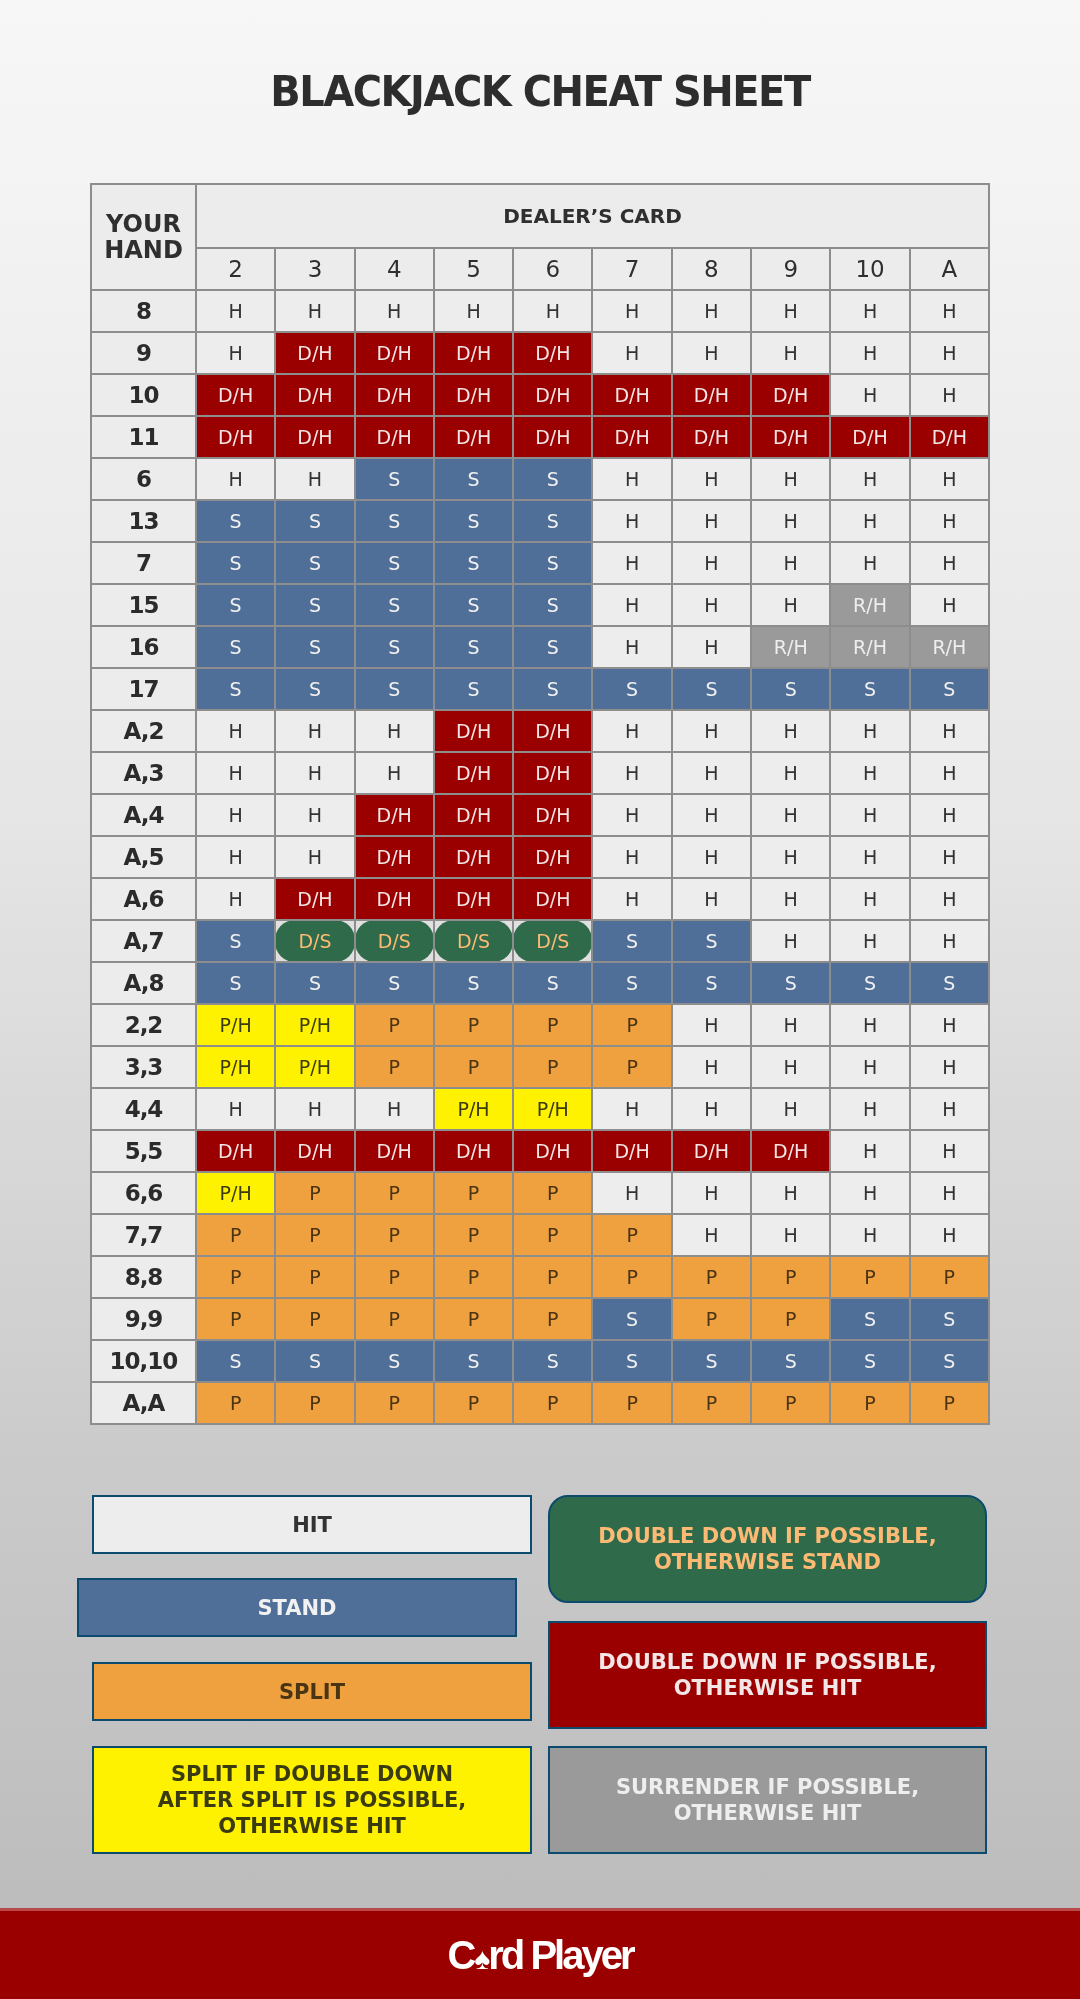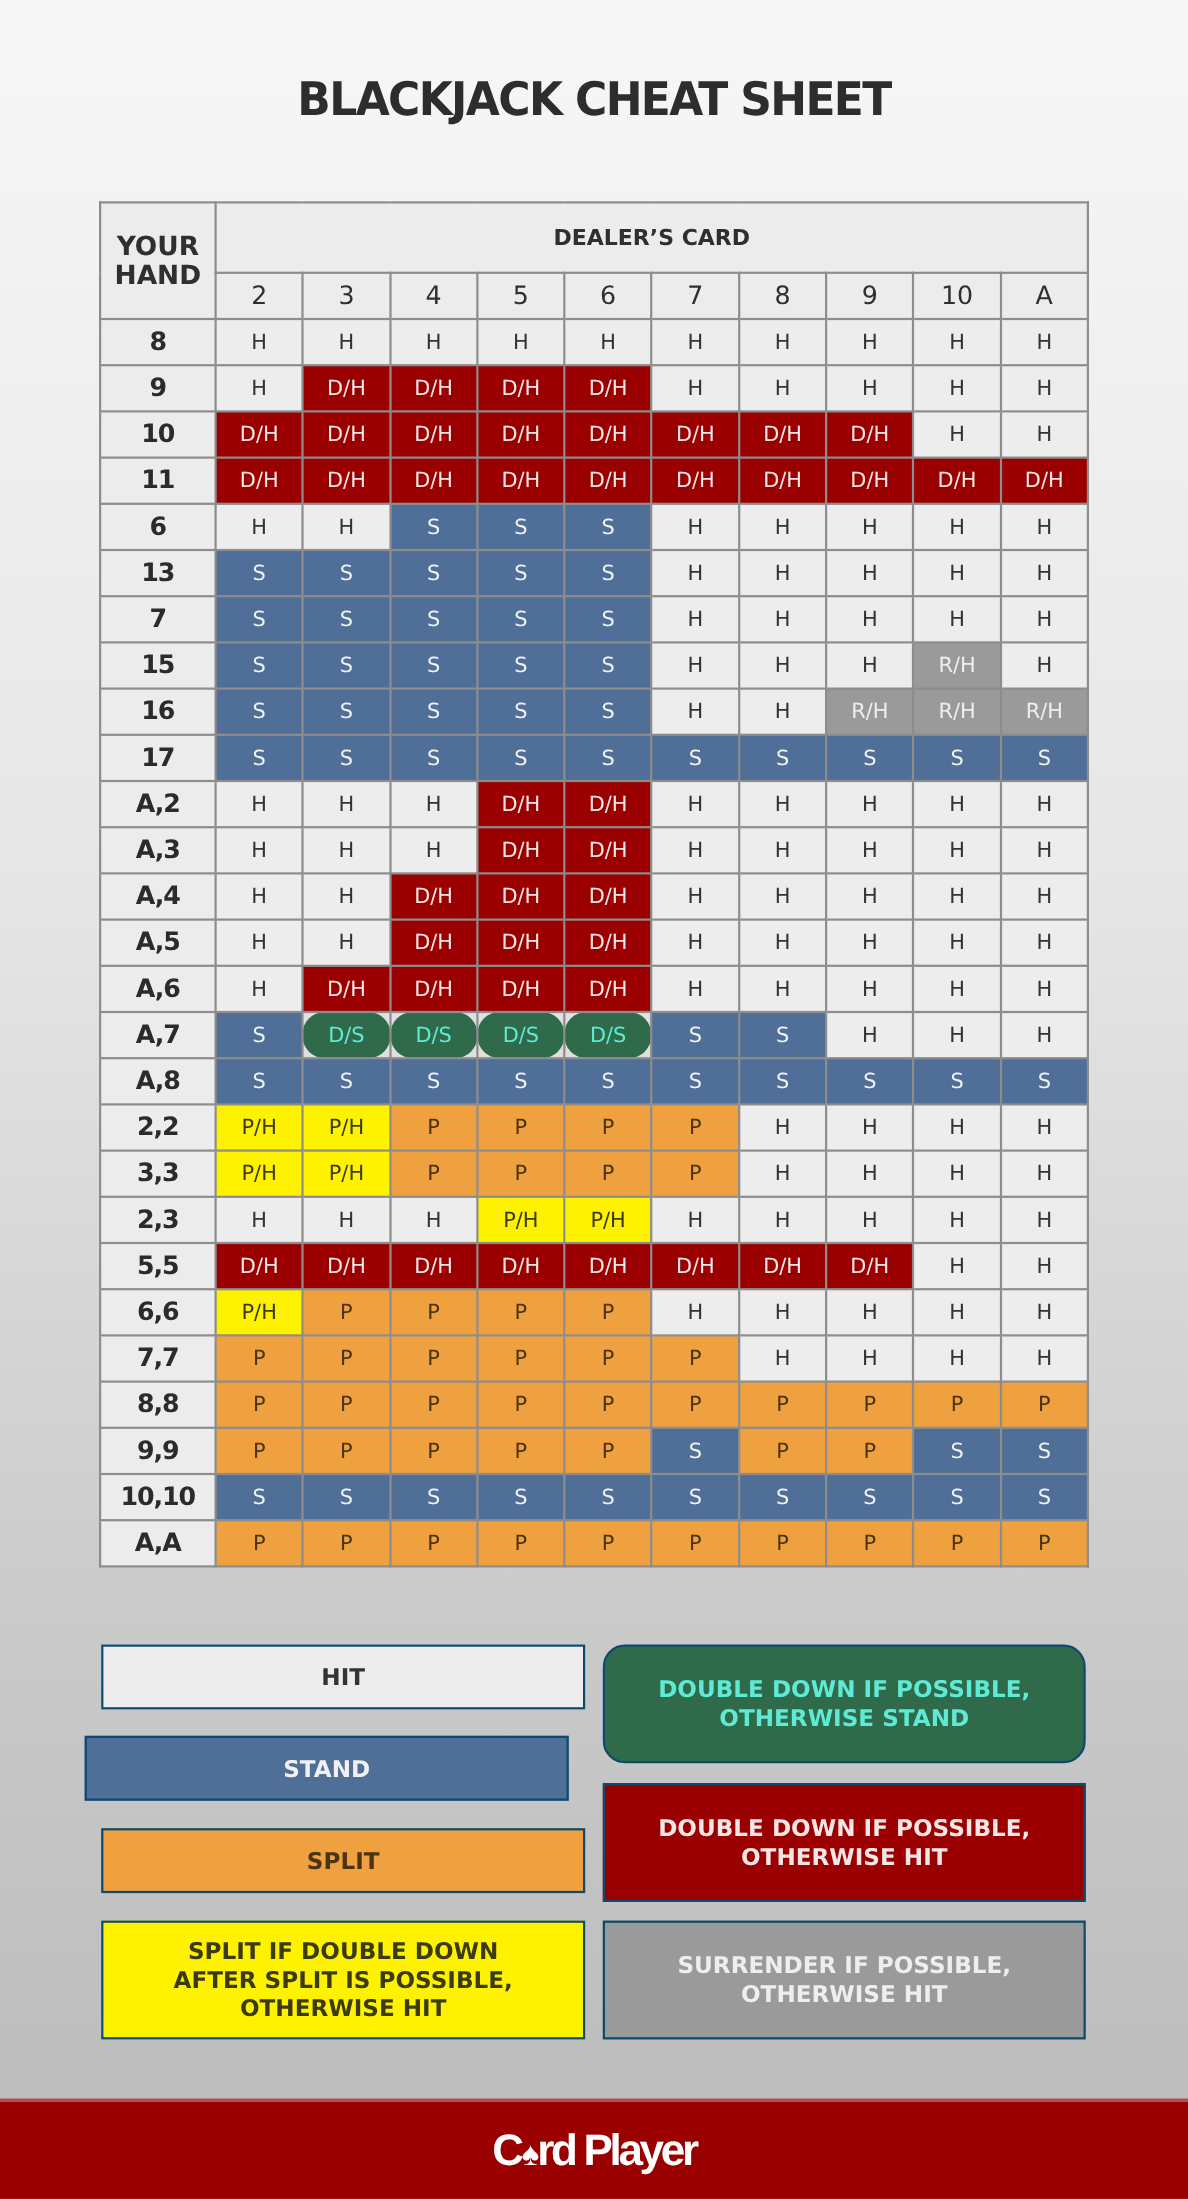--- a/index.html
+++ b/index.html
@@ -24,21 +24,21 @@
   table.grid col.handcol { width:105px; }
   .hdr-hand { background:#ececec; color:#2f2f2f; font-weight:bold; font-size:24px; line-height:26px; }
   .hdr-dealer { background:#ececec; color:#2f2f2f; font-weight:bold; font-size:20px; height:62px; }
   .hdr-card { background:#ececec; color:#2f2f2f; font-size:23px; height:40px; font-weight:normal; }
   .hand { background:#ececec; color:#2b2b2b; font-weight:bold; font-size:23px; letter-spacing:-1px; height:40px; }
   .cell { font-size:19px; height:40px; }
   .a-H   { background:#ededed; color:#333333; }
   .a-S   { background:#4f6f98; color:#f1f1f1; }
   .a-P   { background:#f0a13f; color:#4a3413; }
   .a-DH  { background:#9b0000; color:#f4e6e6; }
-  .a-DS  { background:#2f6b4a; color:#5eead4;border-radius:20px; }
+  .a-DS  { background:#2f6b4a; color:#fdba74;border-radius:20px; }
   .a-PH  { background:#fff200; color:#3b3b10; }
   .a-RH  { background:#9a9a9a; color:#eeeeee; }
   .legend-box {
     position:absolute; display:flex; align-items:center; justify-content:center;
     text-align:center; font-weight:bold; font-size:21px; line-height:26px;
     border:2px solid #0c4a6e; box-sizing:border-box;
   }
   .footer {
     position:absolute; left:0; top:1908px; width:1080px; height:91px;
     background:#9b0000; border-top:3px solid #b84a4a; box-sizing:border-box;
@@ -331,21 +331,21 @@
         <td class="cell a-P">P</td>
         <td class="cell a-P">P</td>
         <td class="cell a-P">P</td>
         <td class="cell a-P">P</td>
         <td class="cell a-H">H</td>
         <td class="cell a-H">H</td>
         <td class="cell a-H">H</td>
         <td class="cell a-H">H</td>
       </tr>
       <tr>
-        <td class="hand">2,3</td>
+        <td class="hand">4,4</td>
         <td class="cell a-H">H</td>
         <td class="cell a-H">H</td>
         <td class="cell a-H">H</td>
         <td class="cell a-PH">P/H</td>
         <td class="cell a-PH">P/H</td>
         <td class="cell a-H">H</td>
         <td class="cell a-H">H</td>
         <td class="cell a-H">H</td>
         <td class="cell a-H">H</td>
         <td class="cell a-H">H</td>

